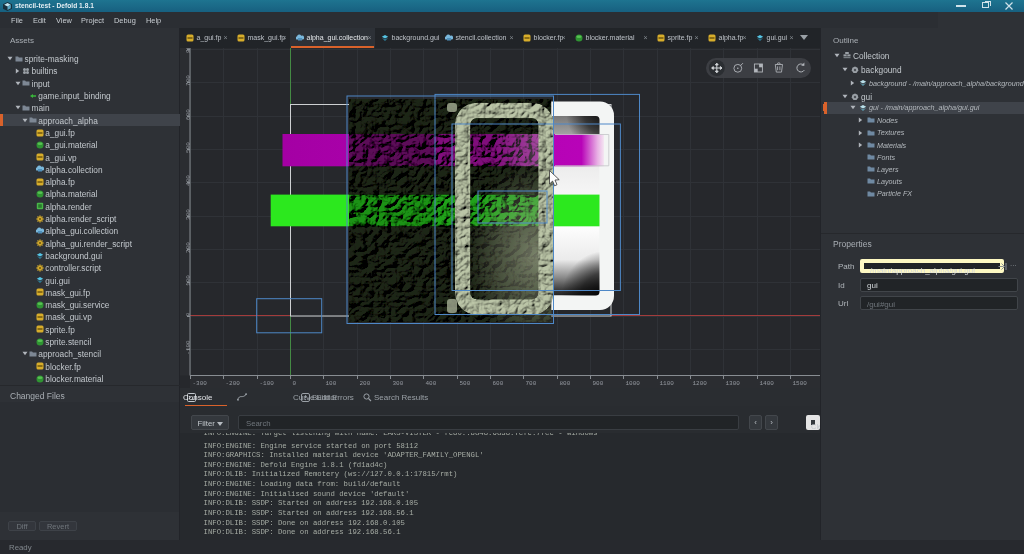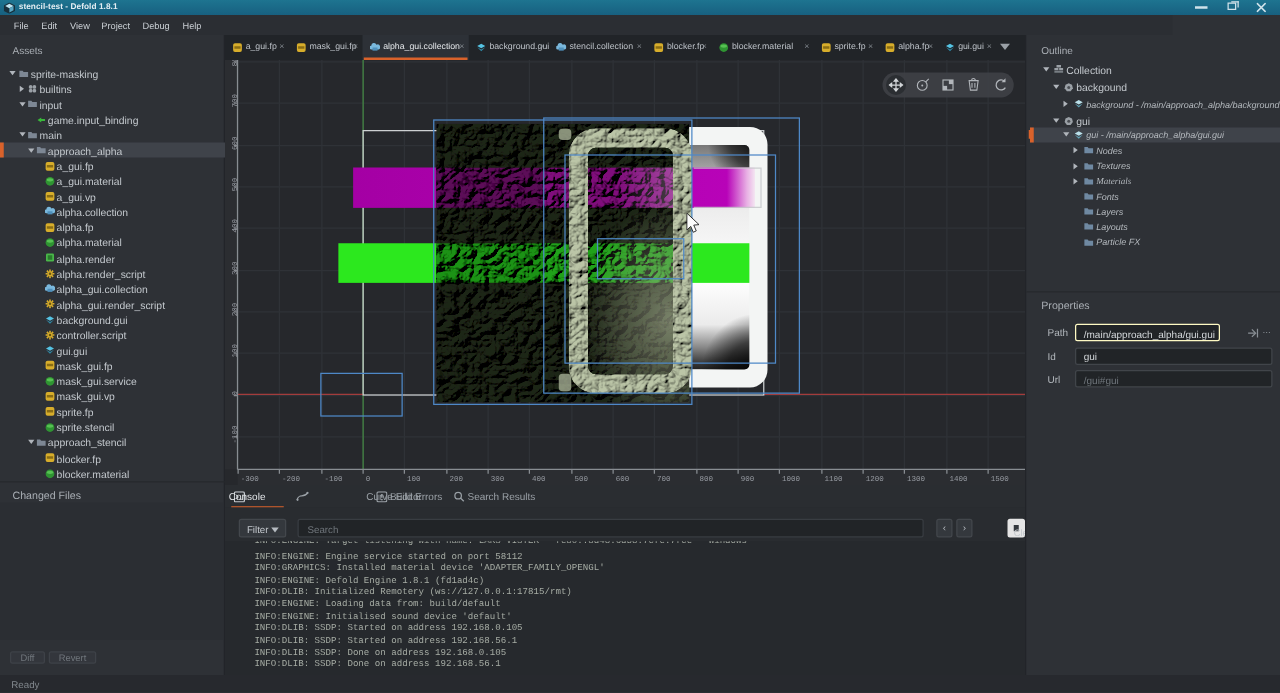--- a/index.html
+++ b/index.html
@@ -612,41 +612,41 @@
 <svg class="abs" style="left:46px;top:100.5px" width="8" height="8" viewBox="0 0 8 8">
       <path d="M0.5 1.5 h2.6 l0.8 1 h3.6 v4 h-7 z" fill="#6f89a2"></path>
     </svg>
 <div class="row" style="left:56px;top:100.3px;font-size:7.2px;color:#b4b9be;font-style:italic;">Textures</div>
 <svg class="abs" style="left:37px;top:113.69999999999999px" width="5" height="6" viewBox="0 0 5 6">
       <path d="M0.8 0.5 v5 l3.4 -2.5 z" fill="#b0b5bb"></path>
     </svg>
 <svg class="abs" style="left:46px;top:112.69999999999999px" width="8" height="8" viewBox="0 0 8 8">
       <path d="M0.5 1.5 h2.6 l0.8 1 h3.6 v4 h-7 z" fill="#6f89a2"></path>
     </svg>
-<div class="row" style="left:56px;top:112.5px;font-size:7.2px;color:#b4b9be;font-style:italic;font-family:Liberation Serif, serif;">Materials</div>
+<div class="row" style="left:56px;top:112.5px;font-size:7.2px;color:#b4b9be;font-style:italic;">Materials</div>
 <svg class="abs" style="left:46px;top:124.9px" width="8" height="8" viewBox="0 0 8 8">
       <path d="M0.5 1.5 h2.6 l0.8 1 h3.6 v4 h-7 z" fill="#6f89a2"></path>
     </svg>
 <div class="row" style="left:56px;top:124.7px;font-size:7.2px;color:#b4b9be;font-style:italic;">Fonts</div>
 <svg class="abs" style="left:46px;top:137.1px" width="8" height="8" viewBox="0 0 8 8">
       <path d="M0.5 1.5 h2.6 l0.8 1 h3.6 v4 h-7 z" fill="#6f89a2"></path>
     </svg>
 <div class="row" style="left:56px;top:136.9px;font-size:7.2px;color:#b4b9be;font-style:italic;">Layers</div>
 <svg class="abs" style="left:46px;top:149.3px" width="8" height="8" viewBox="0 0 8 8">
       <path d="M0.5 1.5 h2.6 l0.8 1 h3.6 v4 h-7 z" fill="#6f89a2"></path>
     </svg>
 <div class="row" style="left:56px;top:149.1px;font-size:7.2px;color:#b4b9be;font-style:italic;">Layouts</div>
 <svg class="abs" style="left:46px;top:161.5px" width="8" height="8" viewBox="0 0 8 8">
       <path d="M0.5 1.5 h2.6 l0.8 1 h3.6 v4 h-7 z" fill="#6f89a2"></path>
     </svg>
 <div class="row" style="left:56px;top:161.3px;font-size:7.2px;color:#b4b9be;font-style:italic;">Particle FX</div>
 <div class="abs" style="left:0;top:205px;width:204px;height:1px;background:#26282c;"></div>
 <div class="abs" style="left:12px;top:211px;font-size:8.5px;color:#a9aeb4;">Properties</div>
 <div class="abs" style="left:17px;top:234px;font-size:8px;color:#b2b7bc;">Path</div>
-<div class="abs" style="left:39px;top:231px;width:116px;height:14px;background:#212427;border:1px solid #fef9c3;border-radius:2px;">
+<div class="abs" style="left:39px;top:231px;width:144px;height:14px;background:#212427;border:4px solid #fef9c3;border-radius:2px;">
       <div class="row" style="left:6px;top:2.8px;font-size:8px;color:#d4d8db;">/main/approach_alpha/gui.gui</div>
     </div>
 <svg class="abs" style="left:177px;top:234px" width="9" height="9" viewBox="0 0 9 9">
       <path d="M0.5 4.5 h5 M3.5 1.5 l3 3 -3 3 M8 1 v7" stroke="#8a9096" fill="none"></path>
     </svg>
 <div class="abs" style="left:189px;top:231px;font-size:8px;color:#8a9096;">...</div>
 <div class="abs" style="left:17px;top:252.5px;font-size:8px;color:#b2b7bc;">Id</div>
 <div class="abs" style="left:39px;top:249.5px;width:158px;height:14px;background:#212427;border:1px solid #41454a;border-radius:2px;">
       <div class="row" style="left:6px;top:2.8px;font-size:8px;color:#d4d8db;">gui</div>
     </div>

